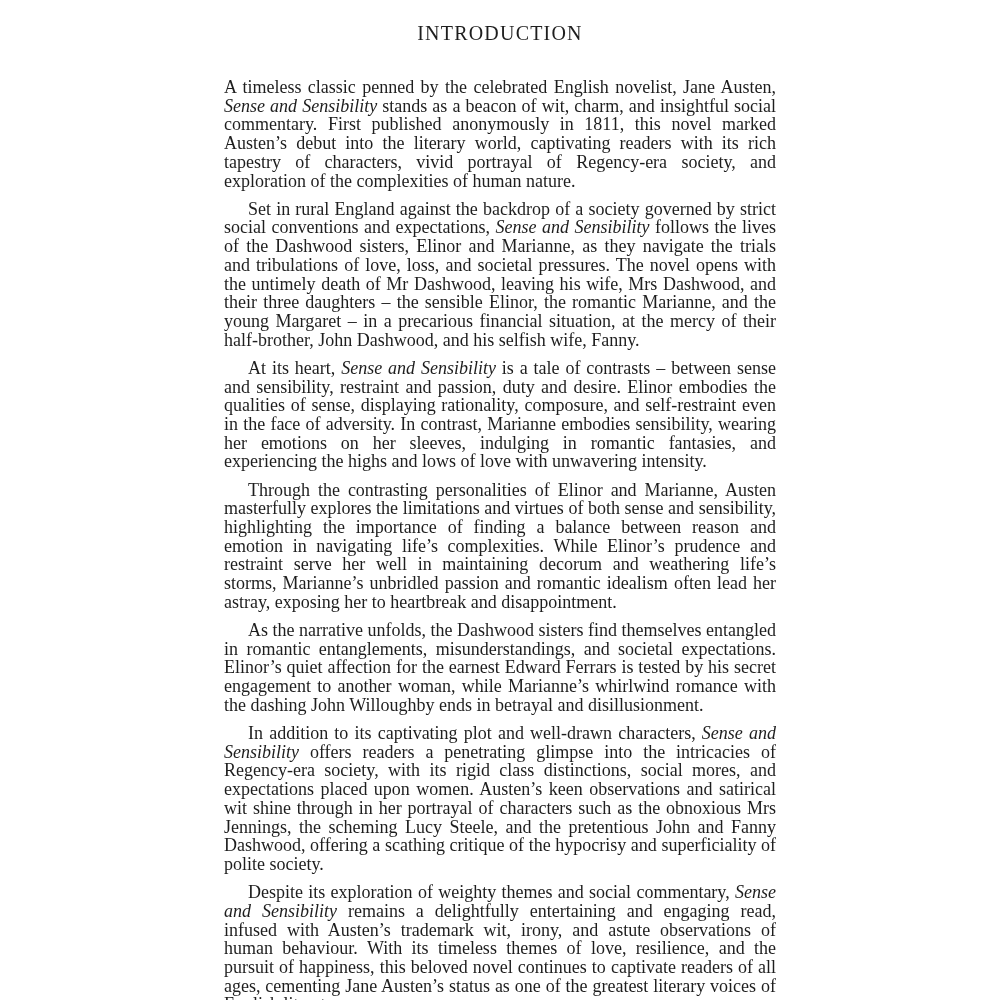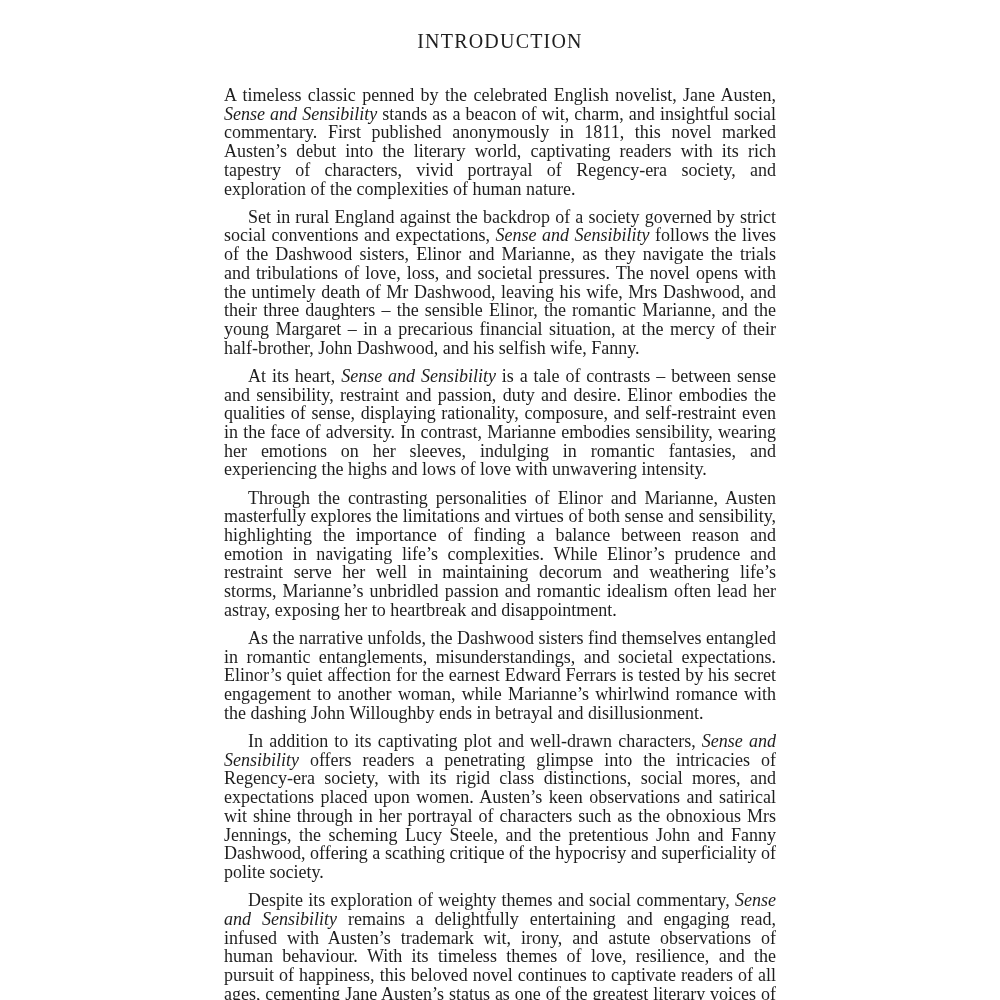--- a/index.html
+++ b/index.html
@@ -11,21 +11,21 @@
     position: relative;
     width: 1000px;
     height: 1000px;
     background: #ffffff;
     overflow: hidden;
     font-family: "Liberation Serif", "DejaVu Serif", serif;
     color: #1e1e1e;
   }
   .chapter-title {
     margin: 0;
-    padding-top: 30px;
+    padding-top: 22px;
     text-align: center;
     font-size: 20px;
     font-weight: 400;
     letter-spacing: 1.2px;
     color: #1e1e1e;
   }
   .body-text {
     width: 552px;
     margin: 33px auto 0 auto;
     font-size: 18px;

